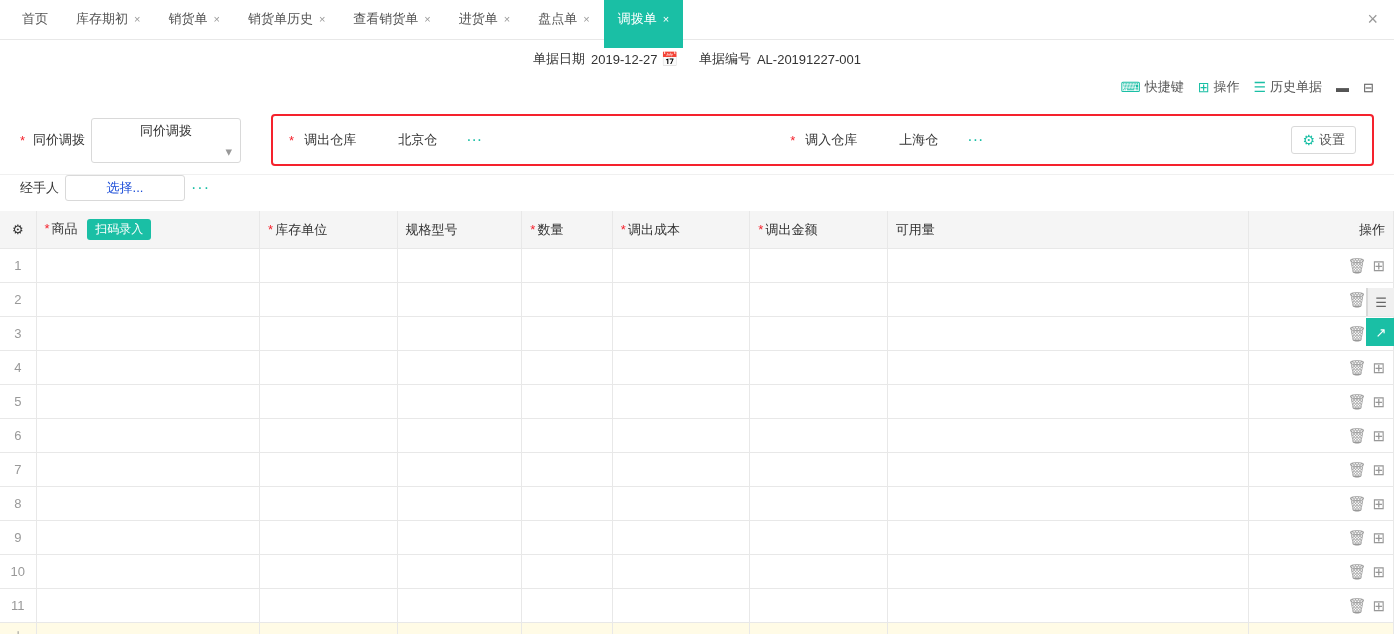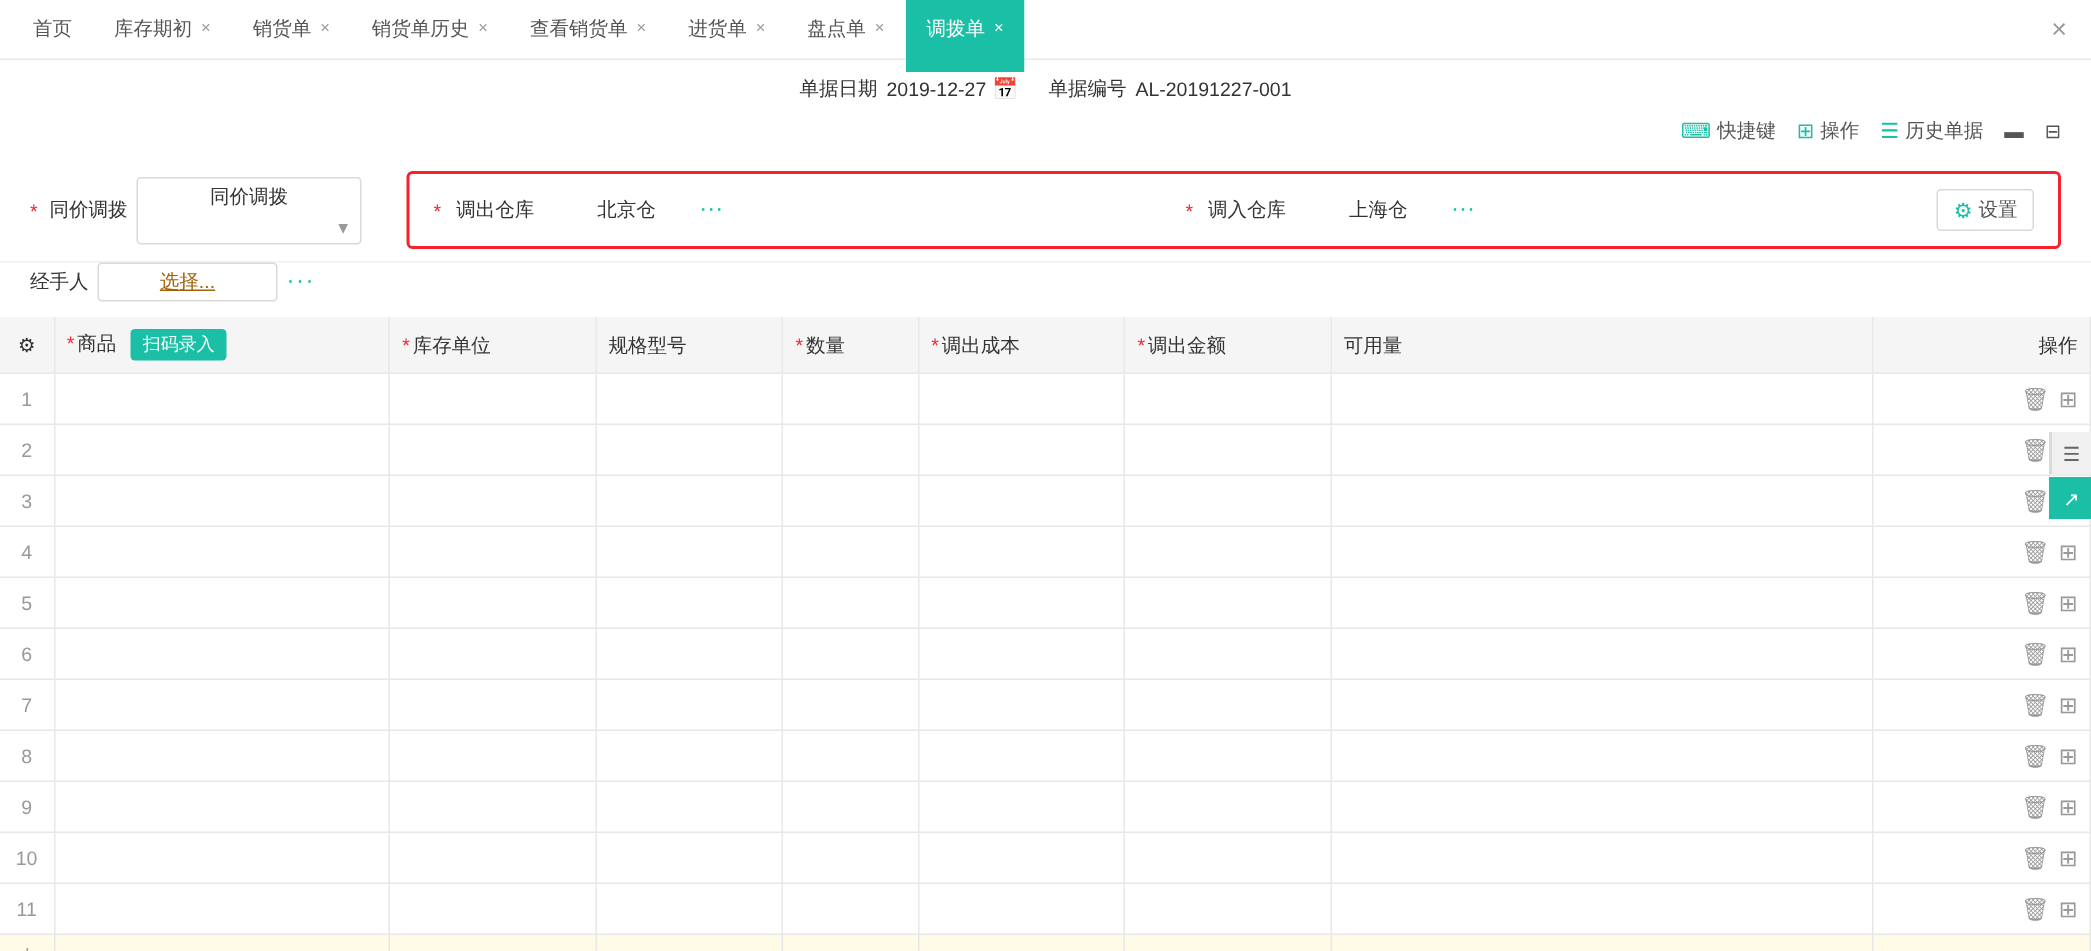--- a/index.html
+++ b/index.html
@@ -35,21 +35,21 @@
     }
     .form-label {
       color: #333; white-space: nowrap;
     }
     .required-star { color: #f5222d; margin-right: 2px; }
     .form-input-box {
       border: 1px solid #d9d9d9; border-radius: 3px; padding: 3px 8px;
       min-width: 120px; color: #333; background: #fff; cursor: pointer;
       display: flex; align-items: center; gap: 4px; flex-direction: column;
     }
-    .form-input-placeholder { color: #a16207; text-decoration: underline; }
+    .form-input-placeholder { color: #1d4ed8; }
     .form-date {
       display: flex; align-items: flex-end; gap: 4px;
     }
     .calendar-icon { color: #1abfa5; cursor: pointer; font-size: 14px; }
     .more-icon { color: #1abfa5; cursor: pointer; font-size: 16px; letter-spacing: 1px; }
     .dropdown-icon { color: #999; }
 
     
     .warehouse-section {
       border: 2px solid #f5222d; border-radius: 4px; padding: 10px 16px;

